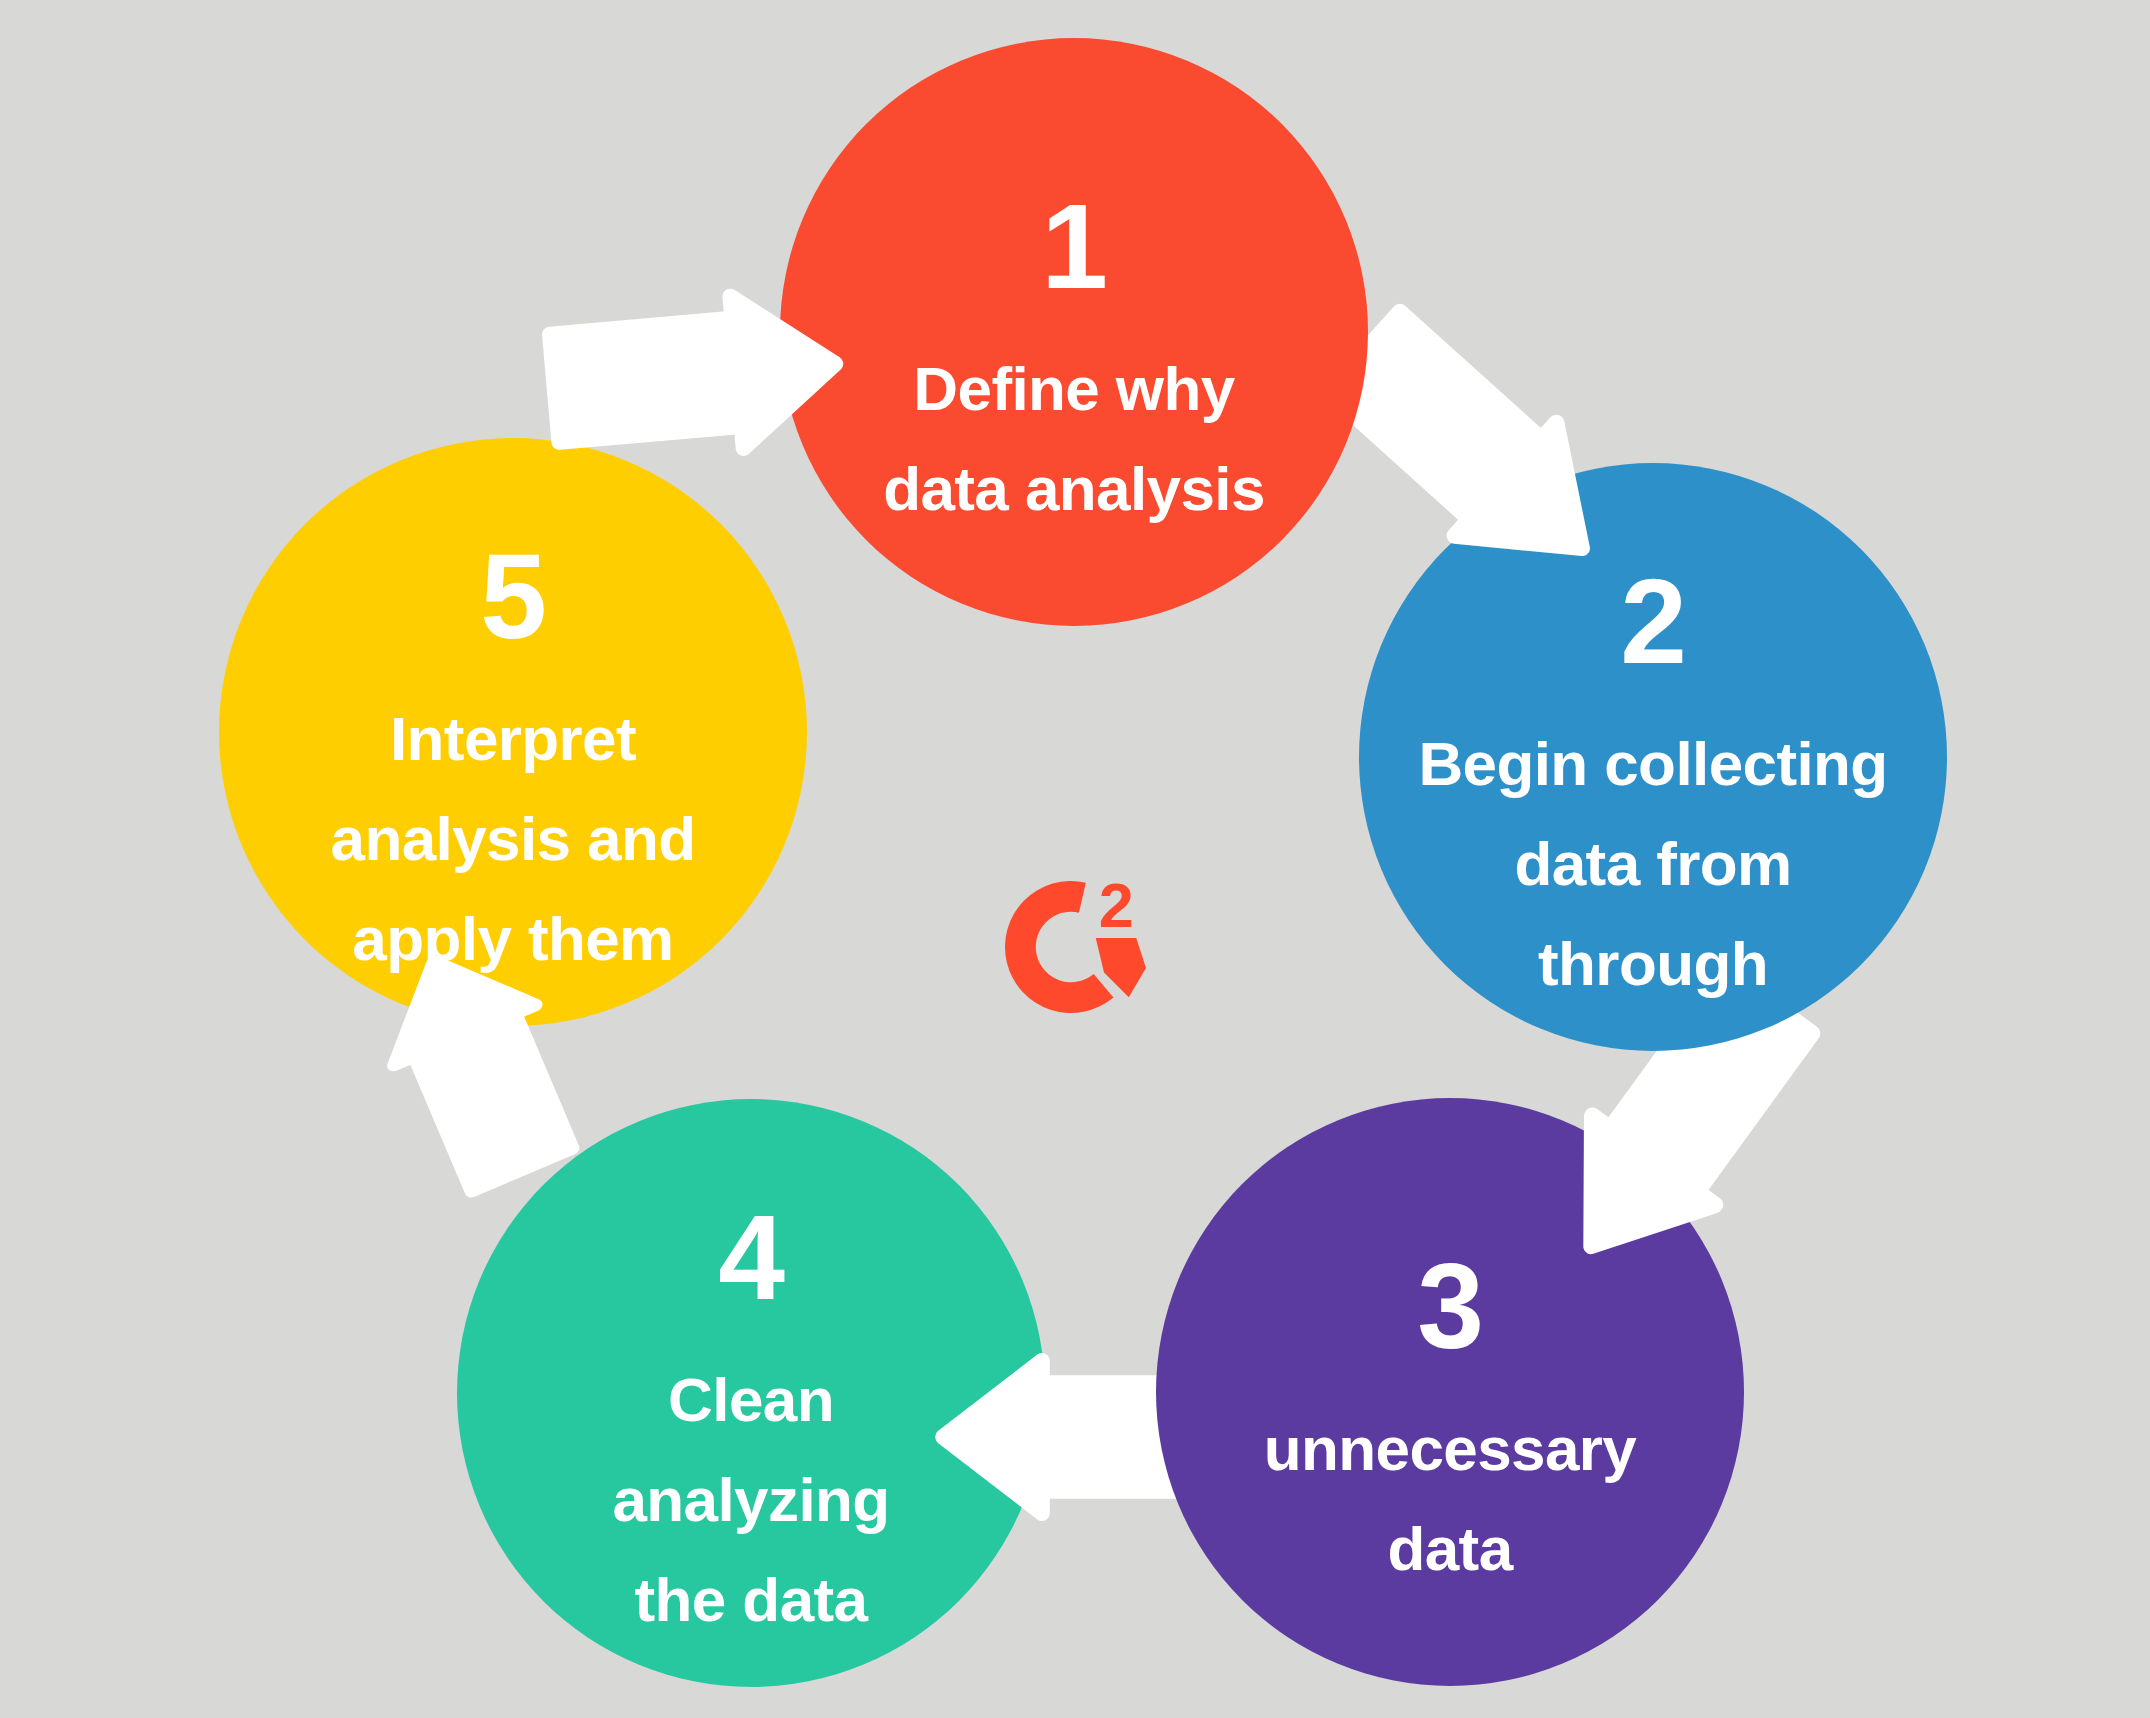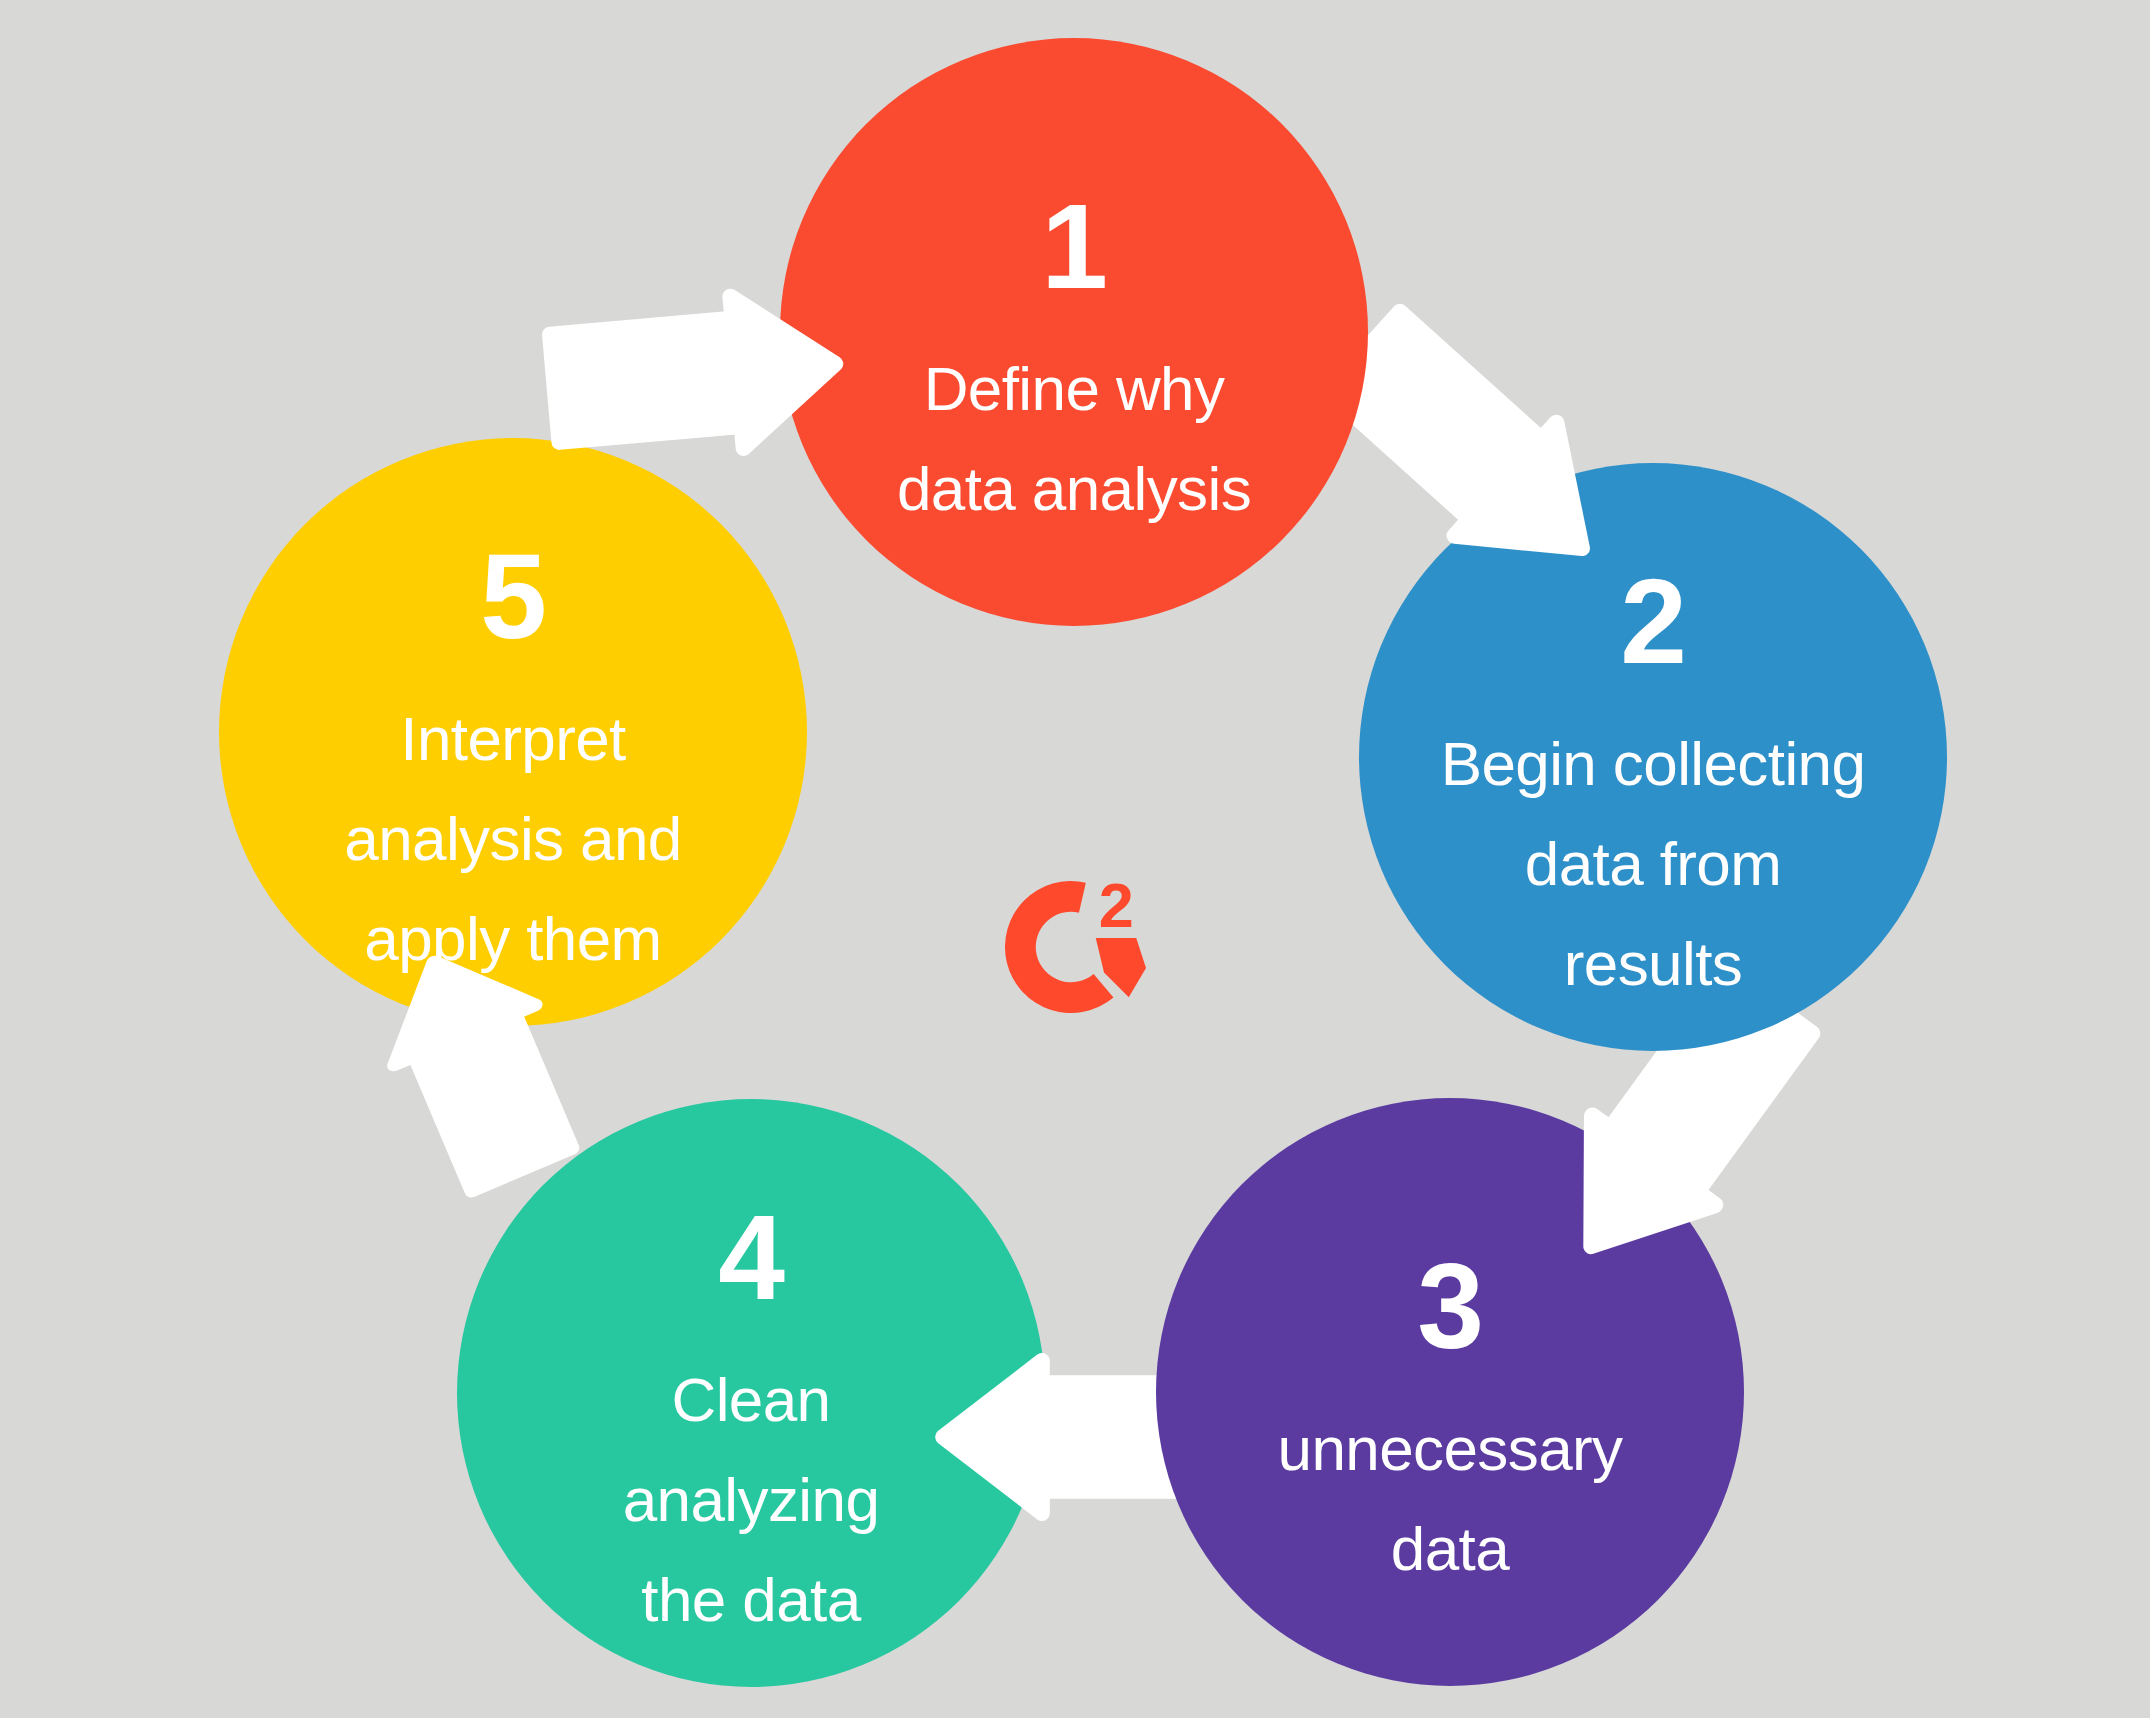--- a/index.html
+++ b/index.html
@@ -30,21 +30,21 @@
   .step-num {
     font-size: 120px;
     line-height: 123px;
     font-weight: bold;
     margin-bottom: 31px;
     letter-spacing: -1.2px;
   }
   .step-line {
     font-size: 62px;
     line-height: 100px;
-    font-weight: normal;
+    font-weight: bold;
     letter-spacing: -0.6px;
     white-space: nowrap;
   }
   .arrow {
     position: absolute;
     width: 324px;
     height: 198px;
   }
   .arrow svg {
     display: block;
@@ -125,21 +125,21 @@
     <svg viewBox="-20 -20 540 330">
       <path d="M15 55 L320 55 L320 18 L485 145 L320 272 L320 235 L15 235 Z" style="fill: rgb(255, 255, 255); stroke: rgb(255, 255, 255);"></path>
     </svg>
   </div>
 
   <div class="circle z7" style="left: 1359px; top: 463px; background-color: rgb(46, 144, 201);">
     <div class="circle-inner">
       <div class="step-num">2</div>
       <div class="step-line">Begin collecting</div>
       <div class="step-line">data from</div>
-      <div class="step-line">results</div>
+      <div class="step-line">through</div>
     </div>
   </div>
 
   <div class="arrow z8" style="left:1311px; top:351px; transform:rotate(42deg) scale(1.04,1);">
     <svg viewBox="-20 -20 540 330">
       <path d="M15 55 L320 55 L320 18 L485 145 L320 272 L320 235 L15 235 Z" style="fill: rgb(255, 255, 255); stroke: rgb(255, 255, 255);"></path>
     </svg>
   </div>
 
   <div class="circle z9" style="left: 780px; top: 38px; background-color: rgb(250, 74, 48);">

